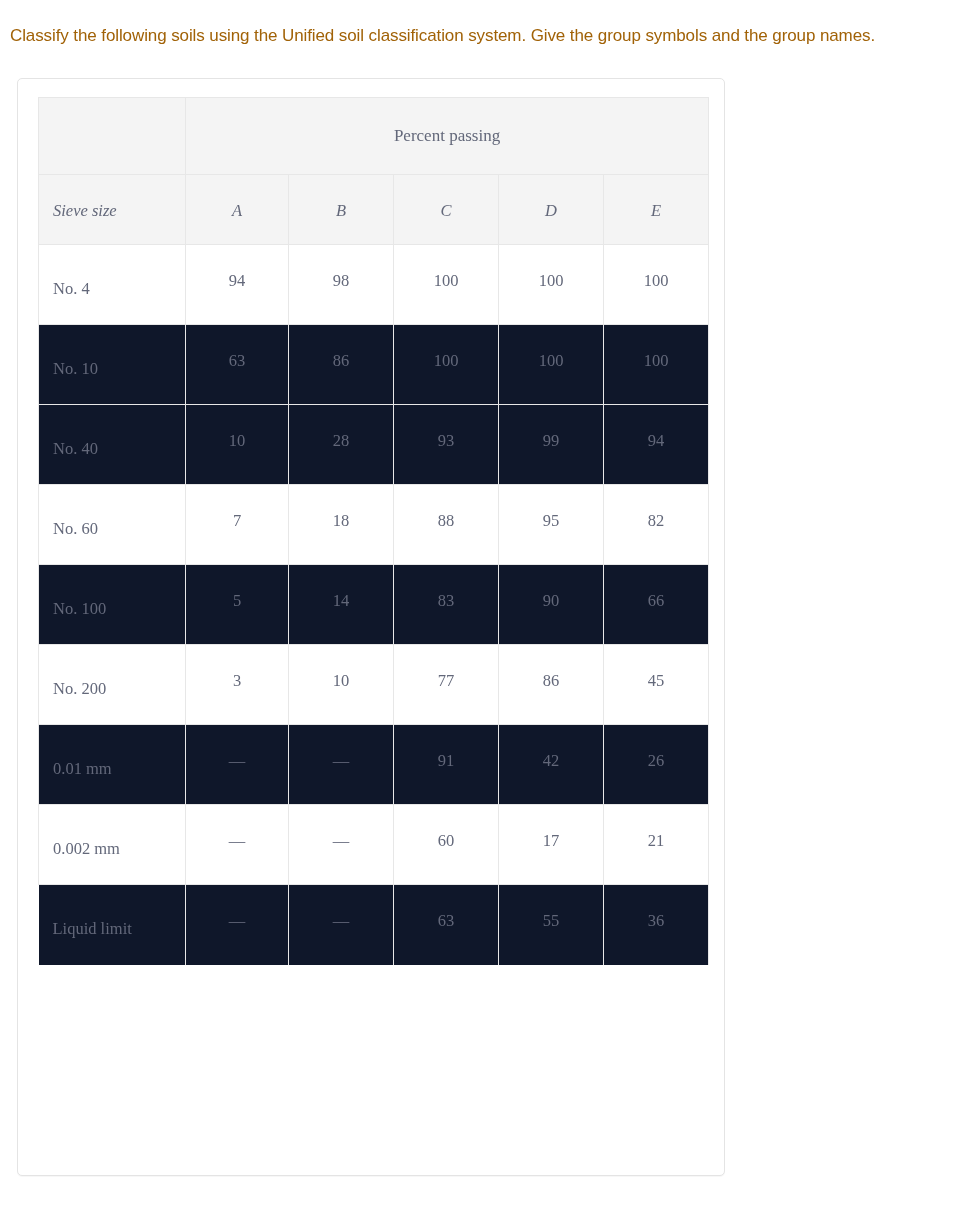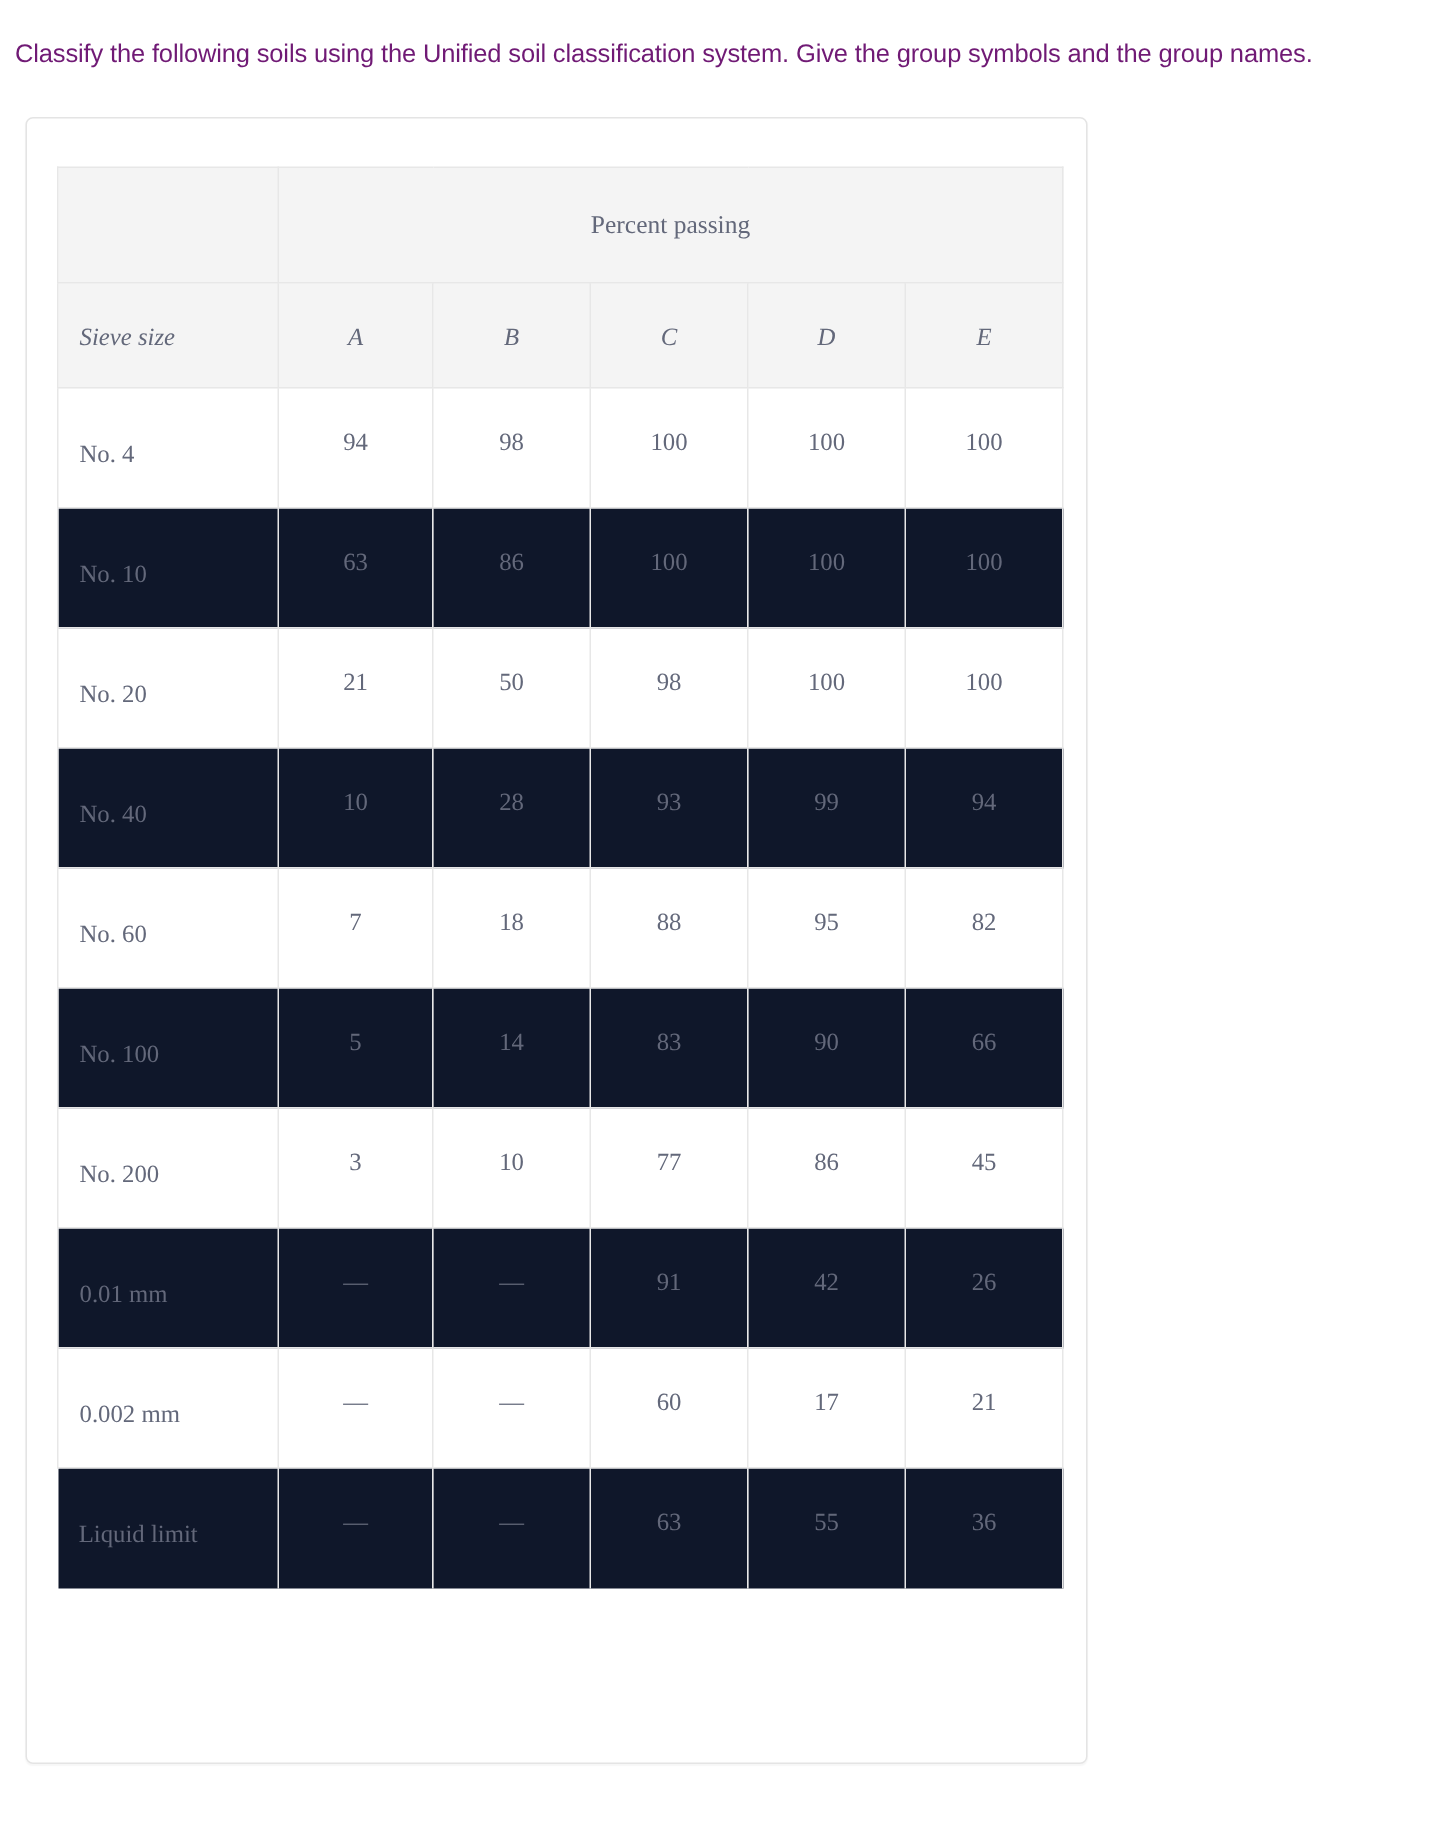--- a/index.html
+++ b/index.html
@@ -22,21 +22,21 @@
 
   
   .prompt {
     position: absolute;
     left: 10px;
     top: 4px;
     width: 930px;
     font-family: "Liberation Sans", sans-serif;
     font-size: 17px;
     line-height: 29px;
-    color: #701a75;
+    color: #a16207;
     letter-spacing: -0.1px;
   }
 
   
   .card {
     position: absolute;
     left: 17px;
     top: 78px;
     width: 708px;
     height: 1098px;
@@ -44,21 +44,21 @@
     background: #ffffff;
     border: 1px solid #e4e4e4;
     border-radius: 5px;
     box-shadow: 0 1px 1px rgba(0,0,0,0.035);
   }
 
   
   .tbl-wrap {
     position: absolute;
     left: 20px;
-    top: 32px;
+    top: 18px;
     width: 670px;
   }
   table.soil {
     border-collapse: collapse;
     table-layout: fixed;
     width: 670px;
     font-family: "Liberation Serif", serif;
     color: #63687a;
   }
   table.soil col.c-label { width: 147px; }
@@ -173,28 +173,20 @@
               <td>100</td>
             </tr>
             <tr class="striped">
               <td class="lbl">No. 10</td>
               <td>63</td>
               <td>86</td>
               <td>100</td>
               <td>100</td>
               <td>100</td>
             </tr>
-            <tr>
-              <td class="lbl">No. 20</td>
-              <td>21</td>
-              <td>50</td>
-              <td>98</td>
-              <td>100</td>
-              <td>100</td>
-            </tr>
             <tr class="striped">
               <td class="lbl">No. 40</td>
               <td>10</td>
               <td>28</td>
               <td>93</td>
               <td>99</td>
               <td>94</td>
             </tr>
             <tr>
               <td class="lbl">No. 60</td>

